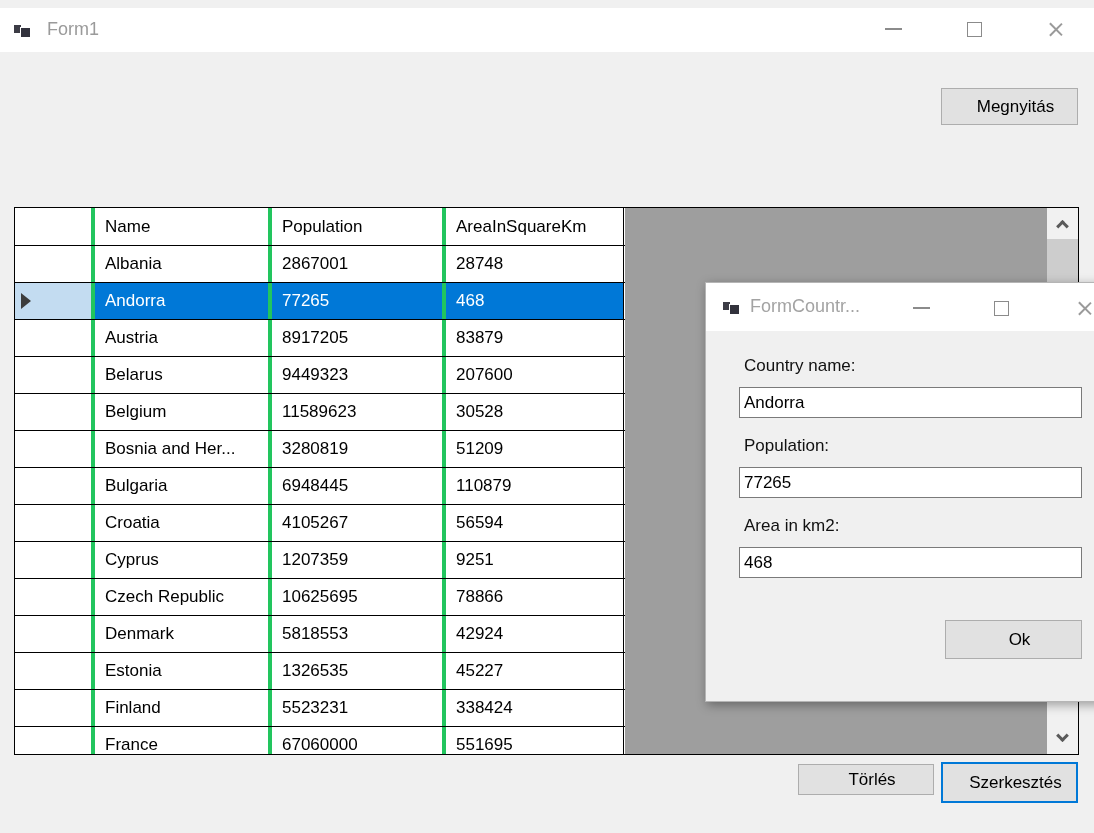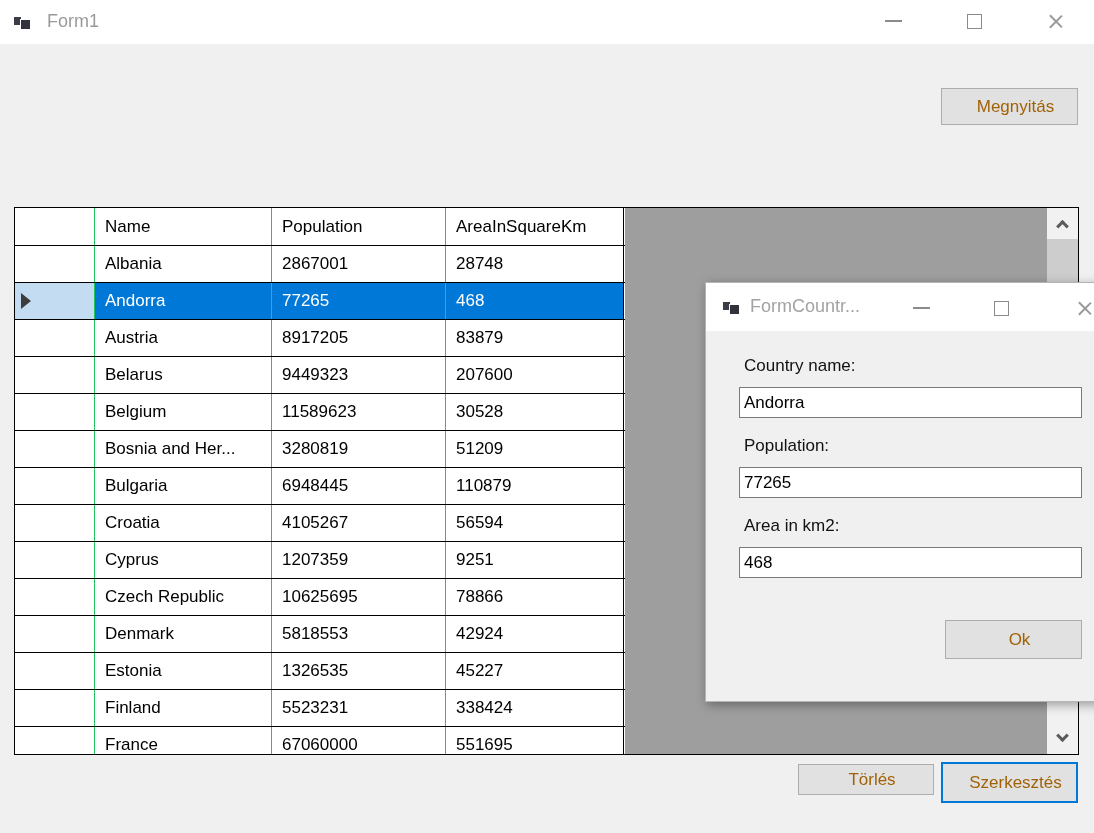--- a/index.html
+++ b/index.html
@@ -1,45 +1,45 @@
 <!DOCTYPE html>
 <html><head>
 <meta charset="utf-8">
 <style>
   * { margin:0; padding:0; box-sizing:border-box; }
   html,body { width:1094px; height:833px; }
   body { font-family:"Liberation Sans","DejaVu Sans",sans-serif; background:#f0f0f0; }
   .screen { position:relative; width:1094px; height:833px; background:#f0f0f0; overflow:hidden; }
 
   
-  .titlebar { position:absolute; left:0; top:0; width:100%; height:44px; background:#ffffff; }
+  .titlebar { position:absolute; left:0; top:8px; width:100%; height:44px; background:#ffffff; }
   .titlebar .title { position:absolute; left:47px; top:11px; font-size:18px; color:#9a9a9a; }
   .app-icon { position:absolute; width:18px; height:17px; }
   .app-icon .sq1 { position:absolute; left:0; top:4px; width:7px; height:8px; background:#3c3c46; }
   .app-icon .sq2 { position:absolute; left:6px; top:6px; width:11px; height:11px; background:#32323c; border:1px solid #ffffff; }
   .winbtn { position:absolute; width:34px; height:34px; display:flex; align-items:center; justify-content:center; cursor:default; }
   .min-glyph { width:17px; height:0; border-top:2px solid #8b8b8b; display:block; }
   .max-glyph { width:15px; height:15px; border:1.5px solid #8b8b8b; display:block; background:transparent; }
   .x-glyph { position:relative; width:17px; height:17px; display:block; }
   .x-glyph::before,.x-glyph::after { content:""; position:absolute; left:8px; top:0; width:1.5px; height:17px; background:#9a9a9a; }
   .x-glyph::before { transform:rotate(45deg); }
   .x-glyph::after  { transform:rotate(-45deg); }
 
   
-  .btn { position:absolute; background:#e1e1e1; border:1px solid #adadad; font-size:17px; color:#a16207;
+  .btn { position:absolute; background:#e1e1e1; border:1px solid #adadad; font-size:17px; color:#000000;
          display:flex; align-items:center; justify-content:center; font-family:inherit; cursor:default;padding-left:12px; }
   .btn.focused { border:2px solid #0078d7; }
 
   
   .grid { position:absolute; left:14px; top:207px; width:1065px; height:548px;
           background:#9e9e9e; border:1px solid #000; overflow:hidden; }
   .grid-table { position:absolute; left:0; top:0; width:610px; background:#fff; }
   .grid-row { display:flex; height:37px; border-bottom:1px solid #000; background:#fff; }
   .grid-row.header { height:38px; }
-  .cell { border-right:1px solid #22c55e; padding-left:10px; display:flex; align-items:center;
+  .cell { border-right:4px solid #22c55e; padding-left:10px; display:flex; align-items:center;
           font-size:17px; color:#000; overflow:hidden; white-space:nowrap; }
   .cell.rowhead { width:80px; padding-left:6px; }
   .cell.c-name { width:177px; }
   .cell.c-pop  { width:174px; }
   .cell.c-area { width:178px; border-right:1px solid #000; }
   .grid-row.selected .cell { background:#0078d7; color:#fff; }
   .grid-row.selected .cell.rowhead { background:#c3dcf1; }
   .row-arrow { width:0; height:0; border-top:8px solid transparent; border-bottom:8px solid transparent;
                border-left:10px solid #3d3d3d; }
 

